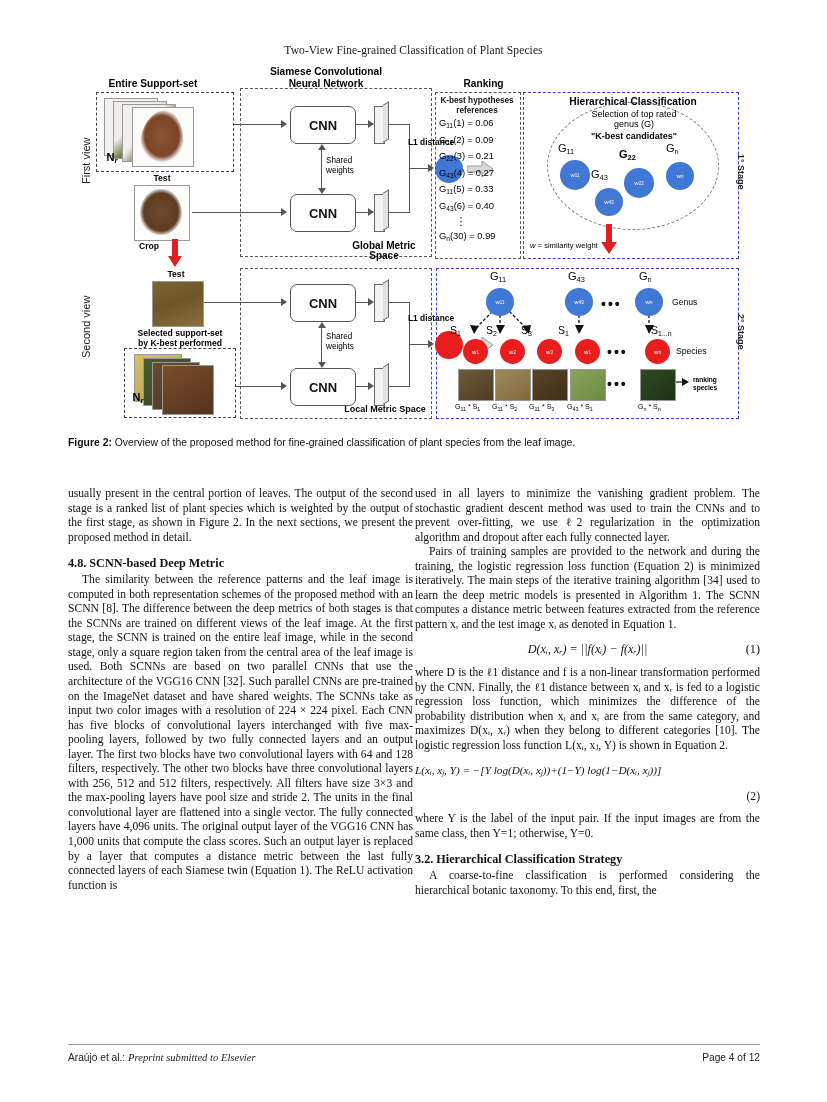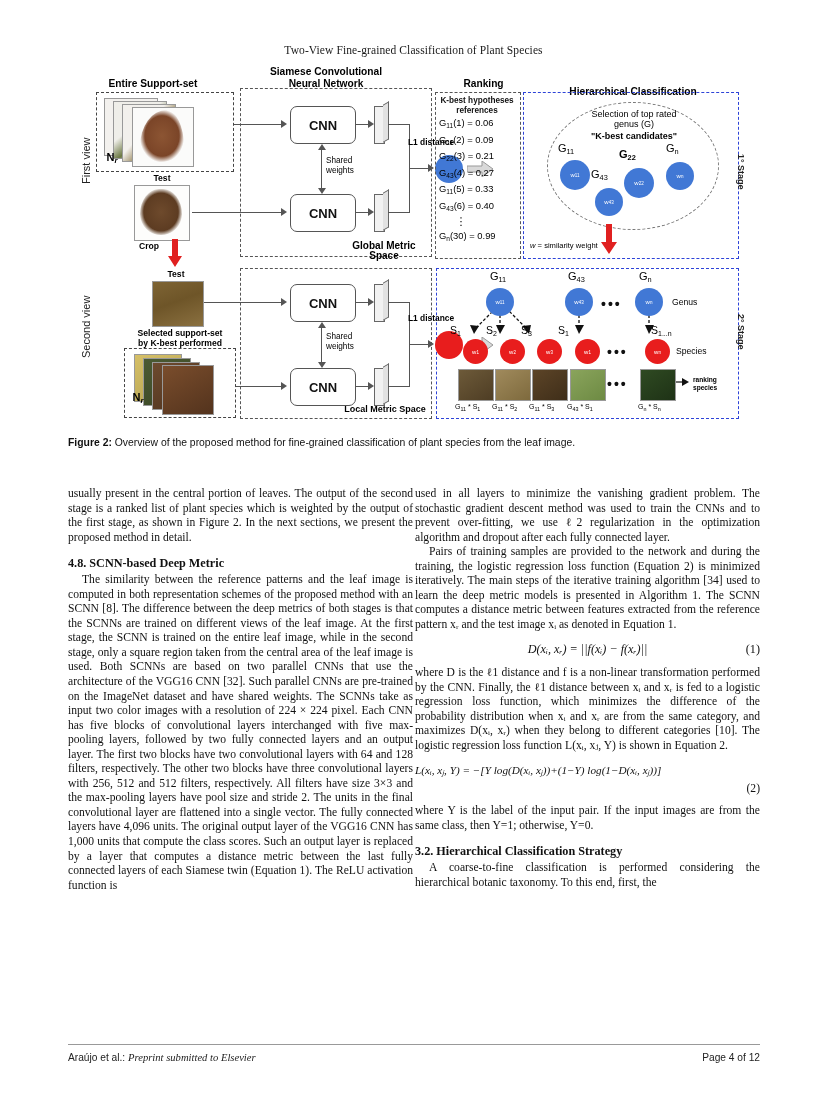--- a/index.html
+++ b/index.html
@@ -198,21 +198,21 @@
 <div class="page">
 
   <div class="runhead">Two-View Fine-grained Classification of Plant Species</div>
 
   <div class="figure">
 
     <div class="fig-col-title" style="left:10px; top:2px; width:150px;">Entire Support-set</div>
     <div class="fig-col-title" style="left:168px; top:-10px; width:180px; white-space:pre-line;">Siamese Convolutional
 Neural Network</div>
     <div class="fig-col-title" style="left:368px; top:2px; width:95px;">Ranking</div>
-    <div class="fig-col-title" style="left:455px; top:10px; width:220px;">Hierarchical Classification</div>
+    <div class="fig-col-title" style="left:455px; top:20px; width:220px;">Hierarchical Classification</div>
 
     <div class="stage-box" style="left:455px; top:16px; width:214px; height:165px;"></div>
     <div class="vert-label" style="left:678px; top:78px; transform:rotate(90deg); font-weight:bold; font-size:9px;">1° Stage</div>
 
     <div class="stage-box" style="left:368px; top:192px; width:301px; height:149px;"></div>
     <div class="vert-label" style="left:678px; top:238px; transform:rotate(90deg); font-weight:bold; font-size:9px;">2° Stage</div>
 
     <div class="vert-label" style="left:12px; top:108px; transform:rotate(-90deg);">First view</div>
 
     <div class="dashdot-box" style="left:28px; top:16px; width:136px; height:78px;"></div>
@@ -468,21 +468,21 @@
   </div>
 
   <div class="col right">
     <p class="noind">used in all layers to minimize the vanishing gradient problem. The stochastic gradient descent method was used to train the CNNs and to prevent over-fitting, we use ℓ2 regularization in the optimization algorithm and dropout after each fully connected layer.</p>
     <p>Pairs of training samples are provided to the network and during the training, the logistic regression loss function (Equation 2) is minimized iteratively. The main steps of the iterative training algorithm [34] used to learn the deep metric models is presented in Algorithm 1. The SCNN computes a distance metric between features extracted from the reference pattern xᵣ and the test image xᵢ as denoted in Equation 1.</p>
     <div class="eq">
       <span>D(xᵢ, xᵣ) = ||f(xᵢ) − f(xᵣ)||</span>
       <span class="num">(1)</span>
     </div>
     <p class="noind">where D is the ℓ1 distance and f is a non-linear transformation performed by the CNN. Finally, the ℓ1 distance between xᵢ and xᵣ is fed to a logistic regression loss function, which minimizes the difference of the probability distribution when xᵢ and xᵣ are from the same category, and maximizes D(xᵢ, xᵣ) when they belong to different categories [10]. The logistic regression loss function L(xᵢ, xⱼ, Y) is shown in Equation 2.</p>
-    <div class="eq wide" style="margin-bottom:4px;">
+    <div class="eq wide" style="margin-bottom:12px;">
       <span>L(xᵢ, xⱼ, Y) = −[Y log(D(xᵢ, xⱼ))+(1−Y) log(1−D(xᵢ, xⱼ))]</span>
     </div>
     <div class="eq-num-below">(2)</div>
     <p class="noind" style="margin-top:8px;">where Y is the label of the input pair. If the input images are from the same class, then Y=1; otherwise, Y=0.</p>
     <h3 class="sec">3.2. Hierarchical Classification Strategy</h3>
     <p>A coarse-to-fine classification is performed considering the hierarchical botanic taxonomy. To this end, first, the</p>
   </div>
 
   <div class="footrule"></div>
   <div class="footer">

